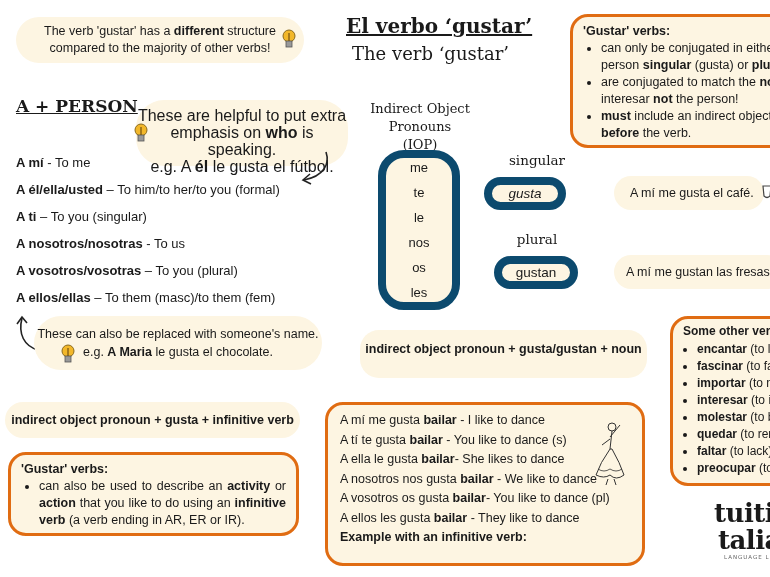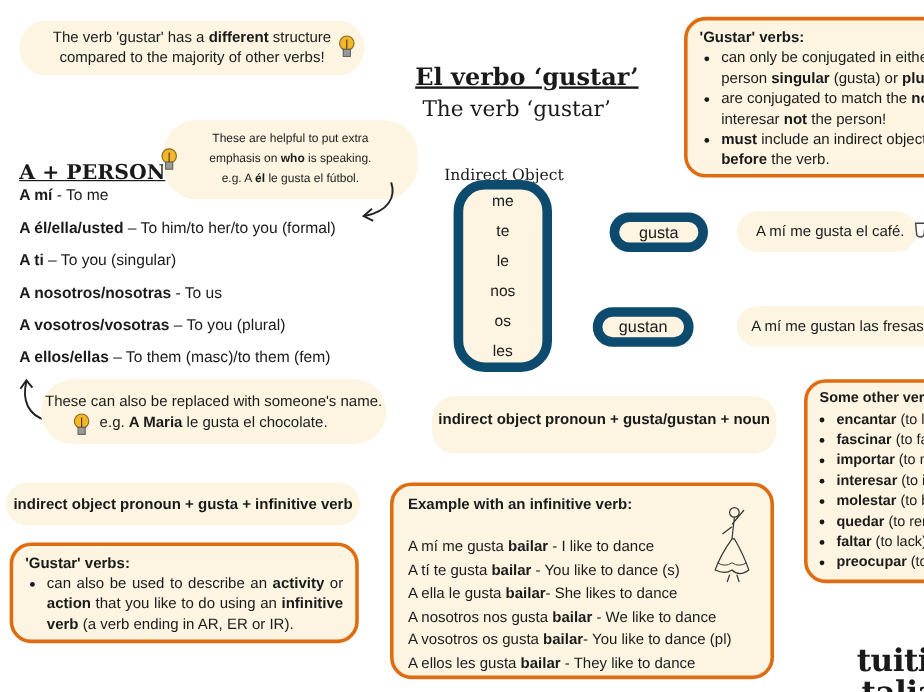--- a/index.html
+++ b/index.html
@@ -3,21 +3,21 @@
   <meta charset="utf-8">
   <style>
     html, body { margin: 0; padding: 0; }
     body {
       width: 770px; height: 577px; overflow: hidden; position: relative;
       background: #ffffff; color: #1a1a1a;
       font-family: "Liberation Sans", "DejaVu Sans", sans-serif;
       font-size: 12.5px;
     }
     .abs { position: absolute; }
-    .serif { font-family: "DejaVu Serif", "Liberation Serif", serif; margin-top: 38px; }
+    .serif { font-family: "DejaVu Serif", "Liberation Serif", serif; }
     .cream { background: #fdf5e2; }
     .pill { border-radius: 22px; }
     .orange-box {
       background: #fdf5e2; border: 3px solid #e06c12; border-radius: 18px; box-sizing: border-box;
     }
     .blue-box {
       background: #fdf5e2; border: 8px solid #0c4a6e; box-sizing: border-box;
       display: flex; align-items: center; justify-content: center;
     }
     b { font-weight: bold; }
@@ -46,21 +46,21 @@
   <div style="font-weight:bold;">'Gustar' verbs:</div>
   <ul>
     <li><span>can only be conjugated in either</span><br><span>person </span><b>singular</b><span> (gusta) or </span><b>plural</b></li>
     <li><span>are conjugated to match the </span><b>no</b><br><span>interesar </span><b>not</b><span> the person!</span></li>
     <li><b>must</b><span> include an indirect object</span><br><b>before</b><span> the verb.</span></li>
   </ul>
 </div>
 
 <div class="abs serif" style="left:16px;top:96px;font-size:17px;font-weight:bold;text-decoration:underline;white-space:nowrap;">A + PERSON</div>
 
-<div class="abs cream" style="left:136px;top:100px;width:212px;height:66px;border-radius:28px;text-align:center;font-size:10px;line-height:17px;padding-top:7px;box-sizing:border-box;">
+<div class="abs cream" style="left:136px;top:100px;width:212px;height:66px;border-radius:28px;text-align:center;font-size:16px;line-height:17px;padding-top:7px;box-sizing:border-box;">
   <div>These are helpful to put extra</div>
   <div><span>emphasis on </span><b>who</b><span> is speaking.</span></div>
   <div><span>e.g. A </span><b>él</b><span> le gusta el fútbol.</span></div>
 </div>
 <svg class="abs" style="left:134px;top:123px;" width="14" height="22" viewBox="0 0 14 22">
   <circle cx="7" cy="7" r="6" fill="#f2b72a" stroke="#8a6a1e" stroke-width="1"></circle>
   <rect x="4" y="12" width="6" height="6" fill="#999" stroke="#555" stroke-width="0.8"></rect>
   <line x1="7" y1="4" x2="7" y2="12" stroke="#5a3d0a" stroke-width="1"></line>
 </svg>
 <svg class="abs" style="left:296px;top:150px;" width="40" height="40" viewBox="0 0 40 40">
@@ -99,21 +99,21 @@
 <div class="abs blue-box iop" style="left:378px;top:150px;width:82px;height:160px;border-radius:26px;flex-direction:column;">
   <div>me</div>
   <div>te</div>
   <div>le</div>
   <div>nos</div>
   <div>os</div>
   <div>les</div>
 </div>
 
 <div class="abs serif" style="left:496px;top:152px;width:82px;text-align:center;font-size:13.5px;">singular</div>
-<div class="abs blue-box" style="left:508px;top:177px;width:82px;height:33px;border-radius:17px;font-size:13.5px;">gusta</div>
+<div class="abs blue-box" style="left:484px;top:177px;width:82px;height:33px;border-radius:17px;font-size:13.5px;font-style:italic;">gusta</div>
 <div class="abs serif" style="left:496px;top:231px;width:82px;text-align:center;font-size:13.5px;">plural</div>
 <div class="abs blue-box" style="left:494px;top:256px;width:84px;height:33px;border-radius:17px;font-size:13.5px;">gustan</div>
 
 <div class="abs cream" style="left:614px;top:176px;width:150px;height:34px;border-radius:17px;font-size:12.5px;line-height:34px;padding-left:16px;box-sizing:border-box;white-space:nowrap;">
   <span>A mí me gusta el café.</span>
 </div>
 <svg class="abs" style="left:762px;top:184px;" width="10" height="18" viewBox="0 0 10 18">
   <path d="M1 2 L9 2 L8 12 Q5 15 2 12 Z" fill="none" stroke="#444" stroke-width="1.2"></path>
 </svg>
 <div class="abs cream" style="left:614px;top:255px;width:170px;height:34px;border-radius:17px;font-size:12.5px;line-height:34px;padding-left:12px;box-sizing:border-box;white-space:nowrap;">
@@ -129,29 +129,29 @@
 </div>
 
 <div class="abs orange-box" style="left:8px;top:452px;width:291px;height:84px;padding:6px 10px;font-size:12.5px;line-height:17px;">
   <div style="font-weight:bold;">'Gustar' verbs:</div>
   <ul>
     <li style="text-align:justify;"><span>can also be used to describe an </span><b>activity</b><span> or </span><b>action</b><span> that you like to do using an </span><b>infinitive verb</b><span> (a verb ending in AR, ER or IR).</span></li>
   </ul>
 </div>
 
 <div class="abs orange-box" style="left:325px;top:402px;width:320px;height:164px;padding:6px 12px;font-size:12.5px;">
-  <div style="font-weight:bold;line-height:18px;margin-bottom:17px;">Example with an infinitive verb:</div>
   <div style="line-height:19.5px;">
     <div><span>A mí me gusta </span><b>bailar</b><span> - I like to dance</span></div>
     <div><span>A tí te gusta </span><b>bailar</b><span> - You like to dance (s)</span></div>
     <div><span>A ella le gusta </span><b>bailar</b><span>- She likes to dance</span></div>
     <div><span>A nosotros nos gusta </span><b>bailar</b><span> - We like to dance</span></div>
     <div><span>A vosotros os gusta </span><b>bailar</b><span>- You like to dance (pl)</span></div>
     <div><span>A ellos les gusta </span><b>bailar</b><span> - They like to dance</span></div>
   </div>
+  <div style="font-weight:bold;line-height:18px;margin-bottom:17px;">Example with an infinitive verb:</div>
   <svg class="abs" style="left:262px;top:14px;" width="40" height="68" viewBox="0 0 40 68">
     <circle cx="22" cy="8" r="4" fill="none" stroke="#333" stroke-width="1"></circle>
     <path d="M22 12 L20 30 M20 18 L30 6 M20 20 L12 26" fill="none" stroke="#333" stroke-width="1"></path>
     <path d="M20 30 Q10 44 6 56 Q14 60 20 56 Q26 62 34 56 Q30 44 22 30 Z" fill="none" stroke="#333" stroke-width="1"></path>
     <path d="M8 50 Q14 54 20 50 Q26 54 32 50" fill="none" stroke="#333" stroke-width="0.8"></path>
     <path d="M18 60 L16 66 M24 60 L26 66" stroke="#333" stroke-width="1"></path>
   </svg>
 </div>
 
 <div class="abs orange-box" style="left:670px;top:316px;width:140px;height:170px;padding:4px 10px;font-size:12px;line-height:17.5px;white-space:nowrap;">

